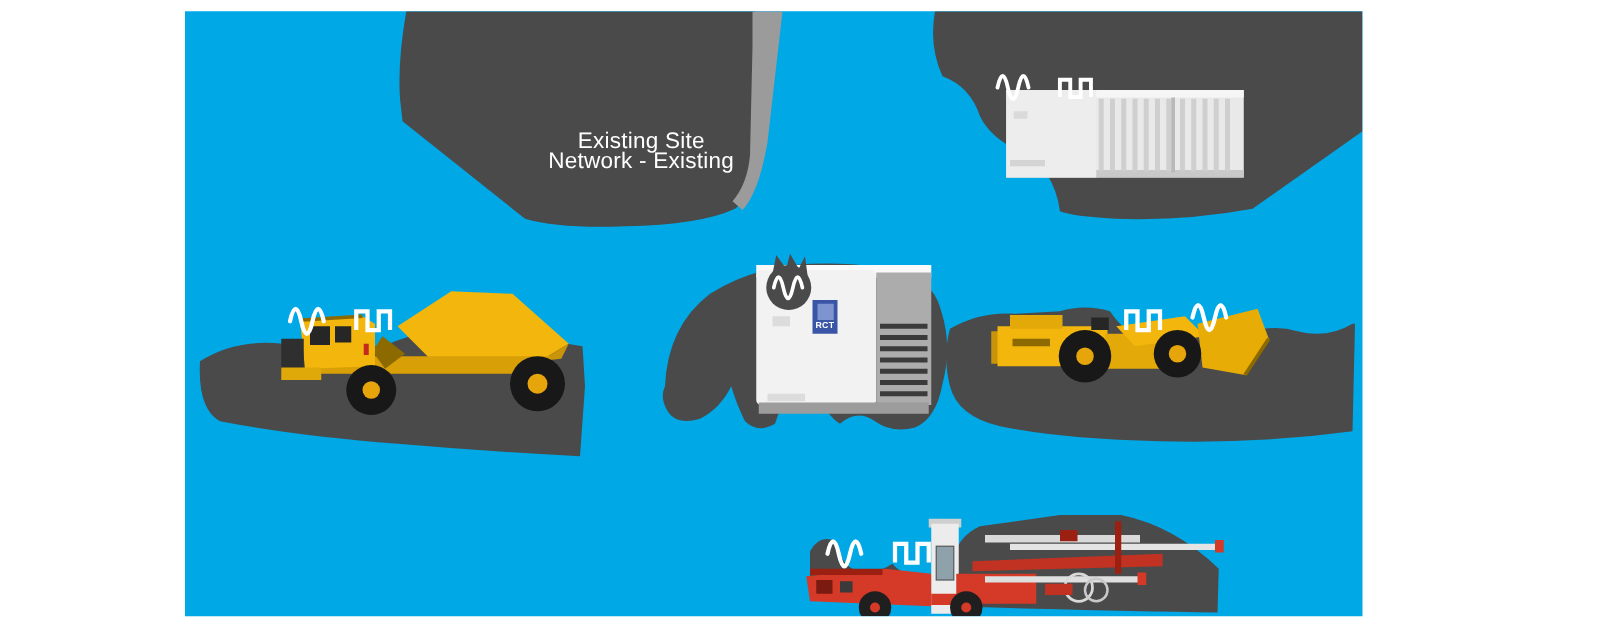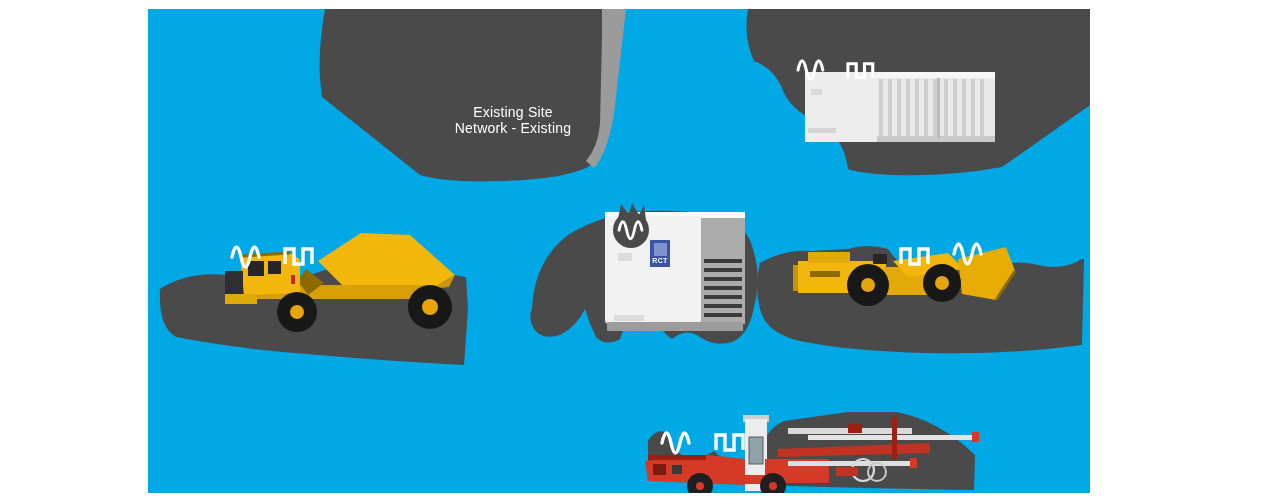--- a/index.html
+++ b/index.html
@@ -5,21 +5,21 @@
   html,body{margin:0;padding:0;background:#ffffff;}
   #stage{position:relative;width:1280px;height:500px;background:#ffffff;overflow:hidden;
          font-family:"Liberation Sans",sans-serif;}
   #canvas{position:absolute;left:148px;top:9px;width:942px;height:484px;overflow:hidden;}
   #canvas svg{position:absolute;left:0;top:0;}
   .cloud{fill:#4A4A4A;}
   .sig{fill:none;stroke:#ffffff;stroke-width:3.4;}
   .sine{stroke-linecap:round;stroke-linejoin:round;}
   .sq{stroke-linecap:butt;stroke-linejoin:miter;}
   #cloud-title{position:absolute;left:245px;top:95px;width:240px;text-align:center;
-    color:#ffffff;font-size:14px;line-height:16px;font-weight:400;letter-spacing:.2px;}
+    color:#ffffff;font-size:18px;line-height:16px;font-weight:400;letter-spacing:.2px;}
   #rct-label{position:absolute;left:502px;top:248px;width:20px;text-align:center;
     color:#ffffff;font-size:7px;font-weight:bold;letter-spacing:.3px;}
 </style>
 </head>
 <body>
 
 <div id="stage">
   <div id="canvas" style="background:#00A8E6;">
     <svg width="942" height="484" viewBox="0 0 942 484">
       <defs>

